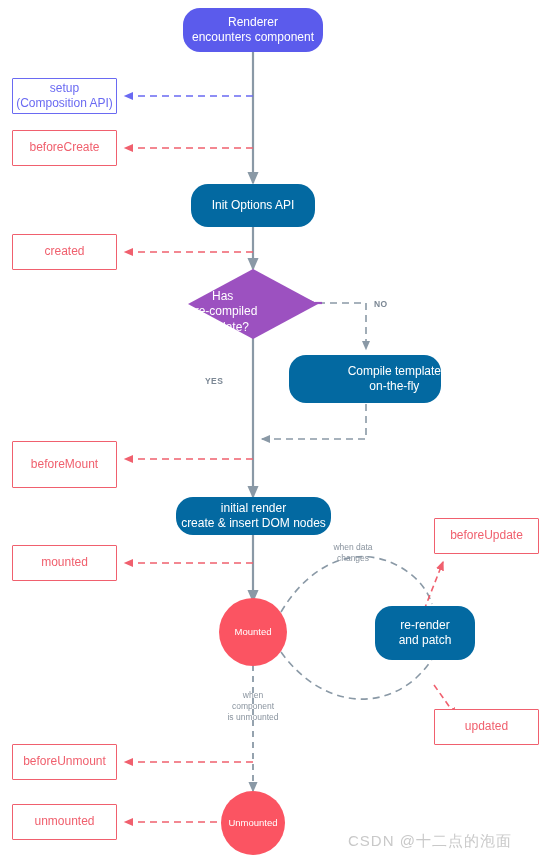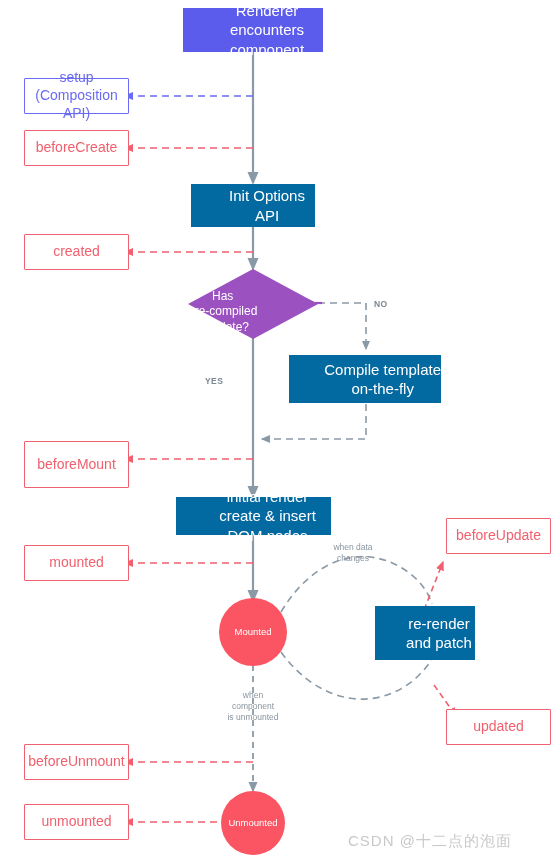--- a/index.html
+++ b/index.html
@@ -7,26 +7,26 @@
     width:551px;height:866px;position:relative;overflow:hidden;
     font-family:"Liberation Sans","DejaVu Sans",sans-serif;
     -webkit-font-smoothing:antialiased;
   }
   #diagram{position:absolute;left:0;top:0;width:551px;height:866px;}
 
   
   .node{position:absolute;box-sizing:border-box;display:flex;align-items:center;
         justify-content:center;text-align:center;line-height:1.28;}
 
-  .node-solid{color:#ffffff;font-size:15px;border-radius:0;padding-left:28px;}
+  .node-solid{color:#ffffff;font-size:12px;border-radius:17px;}
   .node-blue{background:#5b5bec;}
   .node-green{background:#0369a1;}
 
   .hook{background:#ffffff;border:1.4px solid #f0606e;border-radius:1px;
-        color:#f0606e;font-size:14px;margin-left:12px;}
+        color:#f0606e;font-size:12px;}
   .hook-setup{border-color:#6a6af2;color:#6a6af2;}
 
   .circle{border-radius:50%;background:#fb5462;color:#ffffff;font-size:9.5px;}
 
   .diamond-wrap{position:absolute;}
   .diamond{position:absolute;left:0;top:0;width:100%;height:100%;
            background:#9c51c0;clip-path:polygon(50% 0,100% 50%,50% 100%,0 50%);}
   .diamond-label{position:absolute;left:0;top:8px;width:100%;height:100%;
            display:flex;align-items:center;justify-content:flex-start;text-align:center;
            color:#ffffff;font-size:12px;line-height:1.3;}

